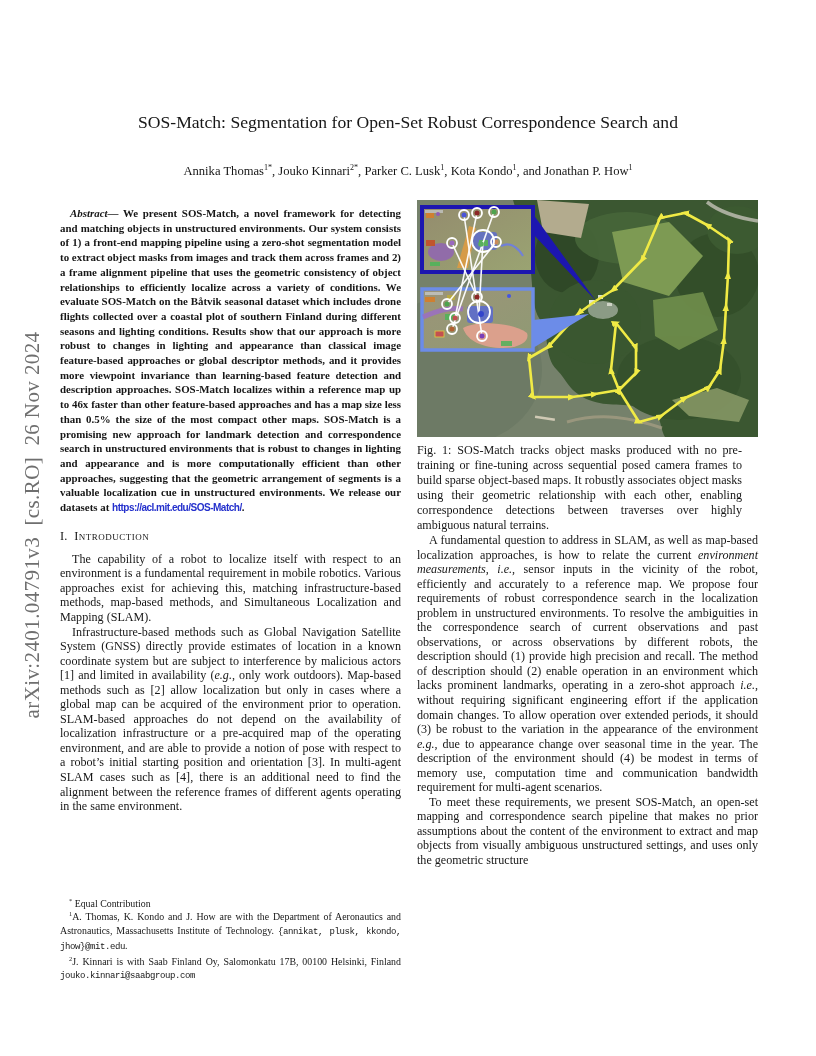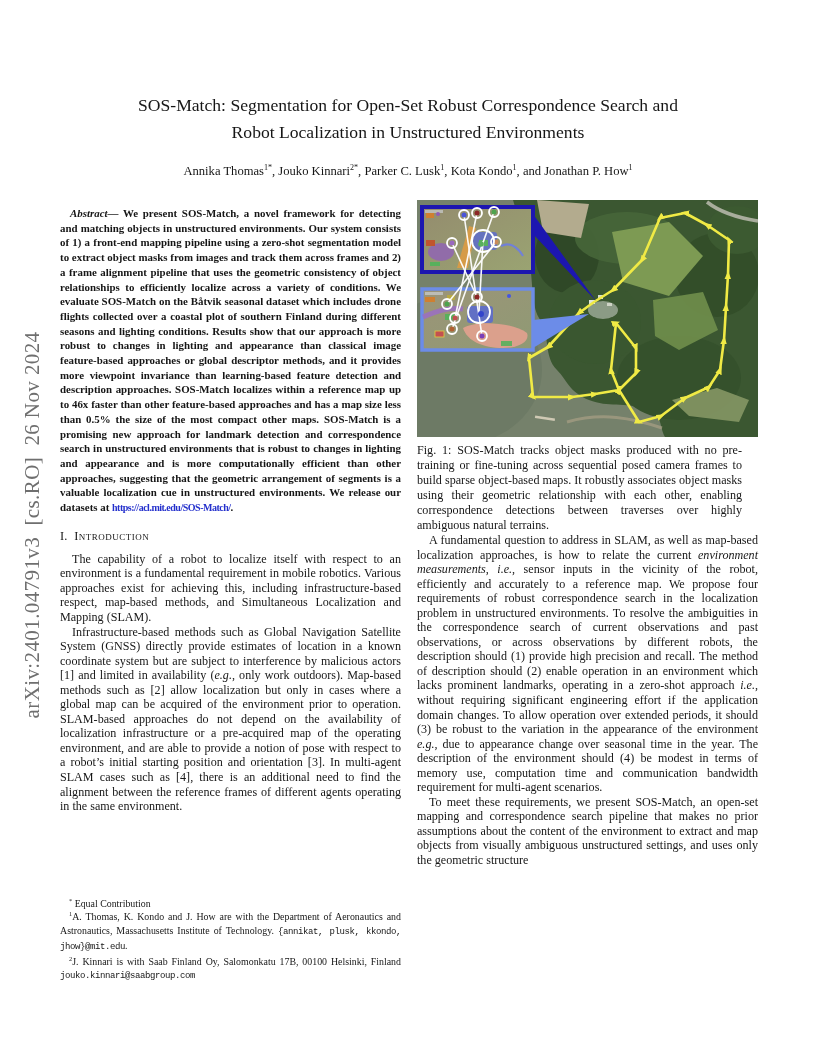--- a/index.html
+++ b/index.html
@@ -9,31 +9,31 @@
   
   .rt-i{font-style:italic;}
   .rt-bi{font-weight:bold;font-style:italic;}
   .rt-tt{font-family:"Liberation Mono",monospace;font-size:91%;letter-spacing:-0.4px;}
   .rt-sup{vertical-align:super;font-size:64%;line-height:0;}
 
   .arxiv-banner{position:absolute;left:-225px;top:510px;width:520px;height:30px;
         transform:rotate(-90deg);text-align:center;font-size:21px;color:#6f6f6f;
         white-space:pre;letter-spacing:0.4px;}
 
-  .title{position:absolute;top:92px;left:60px;width:696px;text-align:center;
+  .title{position:absolute;top:109px;left:60px;width:696px;text-align:center;
         font-size:17.6px;line-height:27px;}
   .authors{position:absolute;top:164px;left:60px;width:696px;text-align:center;
         font-size:12.6px;}
 
   .col{position:absolute;width:341px;text-align:justify;hyphens:auto;-webkit-hyphens:auto;}
   .col-left{left:60px;top:206px;}
   .col-right{left:417px;top:200px;}
 
   .abstract{font-weight:bold;font-size:10.9px;line-height:14.7px;text-indent:10px;margin:0;}
-  .abstract a{color:#2430cc;font-family:Liberation Serif, serif;font-weight:bold;
+  .abstract a{color:#2430cc;font-family:Liberation Sans, sans-serif;font-weight:bold;
         text-decoration:none;font-size:92%;letter-spacing:-0.5px;}
 
   .sec-heading{font-size:12.4px;margin:13px 0 8px 0;text-indent:0;}
   .sec-heading .sc{font-variant:small-caps;letter-spacing:0.5px;margin-left:7px;}
 
   p.body{font-size:12.1px;line-height:14.55px;margin:0;text-indent:12px;}
 
   .figure-wrap{width:341px;height:237px;line-height:0;}
   .fig-caption{font-size:12.1px;line-height:15px;margin:6px 16px 0 0;text-indent:0;}
   .after-caption{margin-top:13px;}
@@ -44,33 +44,32 @@
 </style>
 </head>
 <body>
 
 <div class="page">
 
   <div class="arxiv-banner">arXiv:2401.04791v3  [cs.RO]  26 Nov 2024</div>
 
   <div class="title">
     <div>SOS-Match: Segmentation for Open-Set Robust Correspondence Search and</div>
-    <div>Robot Localization in Unstructured Environments</div>
   </div>
 
   <div class="authors"><span>Annika Thomas</span><span class="rt-sup">1*</span><span>, Jouko Kinnari</span><span class="rt-sup">2*</span><span>, Parker C. Lusk</span><span class="rt-sup">1</span><span>, Kota Kondo</span><span class="rt-sup">1</span><span>, and Jonathan P. How</span><span class="rt-sup">1</span></div>
 
   <div class="col col-left">
     <p class="abstract"><span><span class="rt-bi">Abstract</span><span>— We present SOS-Match, a novel framework for detecting and matching objects in unstructured environments. Our system consists of 1) a front-end mapping pipeline using a zero-shot segmentation model to extract object masks from images and track them across frames and 2) a frame alignment pipeline that uses the geometric consistency of object relationships to efficiently localize across a variety of conditions. We evaluate SOS-Match on the Båtvik seasonal dataset which includes drone flights collected over a coastal plot of southern Finland during different seasons and lighting conditions. Results show that our approach is more robust to changes in lighting and appearance than classical image feature-based approaches or global descriptor methods, and it provides more viewpoint invariance than learning-based feature detection and description approaches. SOS-Match localizes within a reference map up to 46x faster than other feature-based approaches and has a map size less than 0.5% the size of the most compact other maps. SOS-Match is a promising new approach for landmark detection and correspondence search in unstructured environments that is robust to changes in lighting and appearance and is more computationally efficient than other approaches, suggesting that the geometric arrangement of segments is a valuable localization cue in unstructured environments. We release our datasets at </span></span><a href="#">https://acl.mit.edu/SOS-Match/</a><span>.</span></p>
 
     <div class="sec-heading">
       <span>I.</span><span class="sc">Introduction</span>
     </div>
 
-    <p class="body">The capability of a robot to localize itself with respect to an environment is a fundamental requirement in mobile robotics. Various approaches exist for achieving this, including infrastructure-based respect, map-based methods, and Simultaneous Localization and Mapping (SLAM).</p>
+    <p class="body">The capability of a robot to localize itself with respect to an environment is a fundamental requirement in mobile robotics. Various approaches exist for achieving this, matching infrastructure-based methods, map-based methods, and Simultaneous Localization and Mapping (SLAM).</p>
     <p class="body"><span>Infrastructure-based methods such as Global Navigation Satellite System (GNSS) directly provide estimates of location in a known coordinate system but are subject to interference by malicious actors [1] and limited in availability (</span><span class="rt-i">e.g.</span><span>, only work outdoors). Map-based methods such as [2] allow localization but only in cases where a global map can be acquired of the environment prior to operation. SLAM-based approaches do not depend on the availability of localization infrastructure or a pre-acquired map of the operating environment, and are able to provide a notion of pose with respect to a robot’s initial starting position and orientation [3]. In multi-agent SLAM cases such as [4], there is an additional need to find the alignment between the reference frames of different agents operating in the same environment.</span></p>
   </div>
 
   <div class="footnotes">
     <p><span class="rt-sup">*</span><span> Equal Contribution</span></p>
     <p><span class="rt-sup">1</span><span>A. Thomas, K. Kondo and J. How are with the Department of Aeronautics and Astronautics, Massachusetts Institute of Technology. </span><span class="rt-tt">{annikat, plusk, kkondo, jhow}@mit.edu</span><span>.</span></p>
     <p><span class="rt-sup">2</span><span>J. Kinnari is with Saab Finland Oy, Salomonkatu 17B, 00100 Helsinki, Finland </span><span class="rt-tt">jouko.kinnari@saabgroup.com</span></p>
   </div>
 
   <div class="col col-right">

